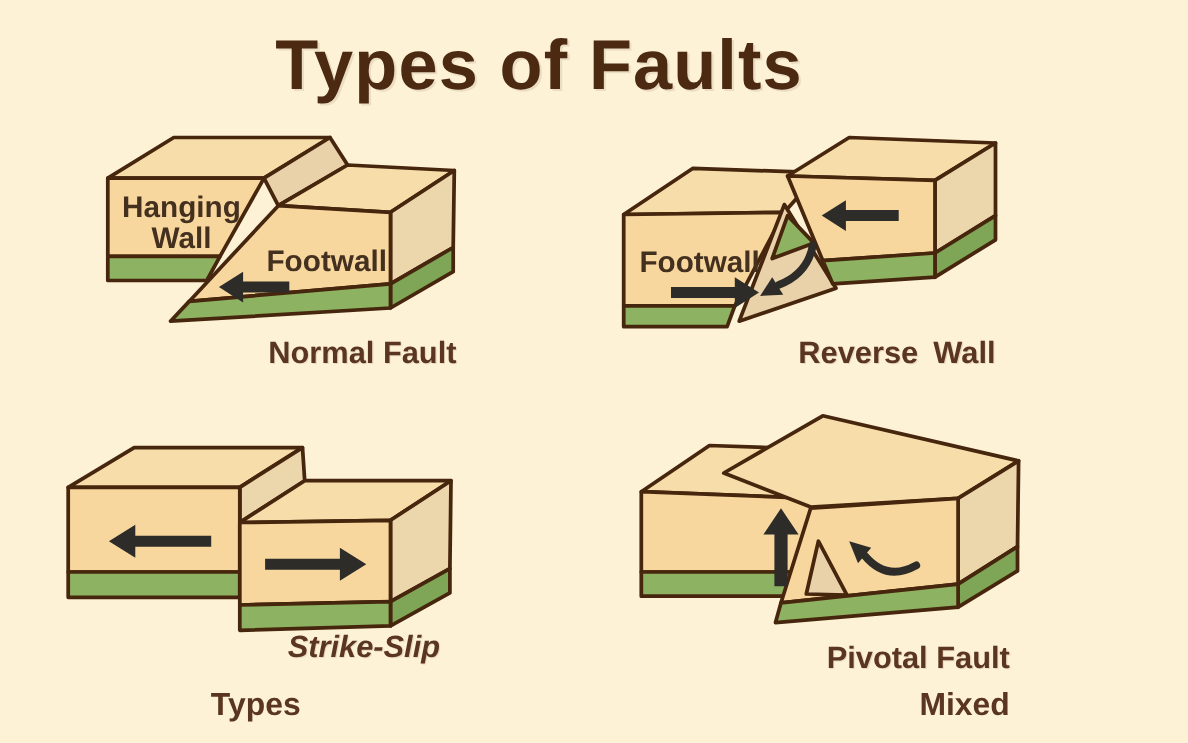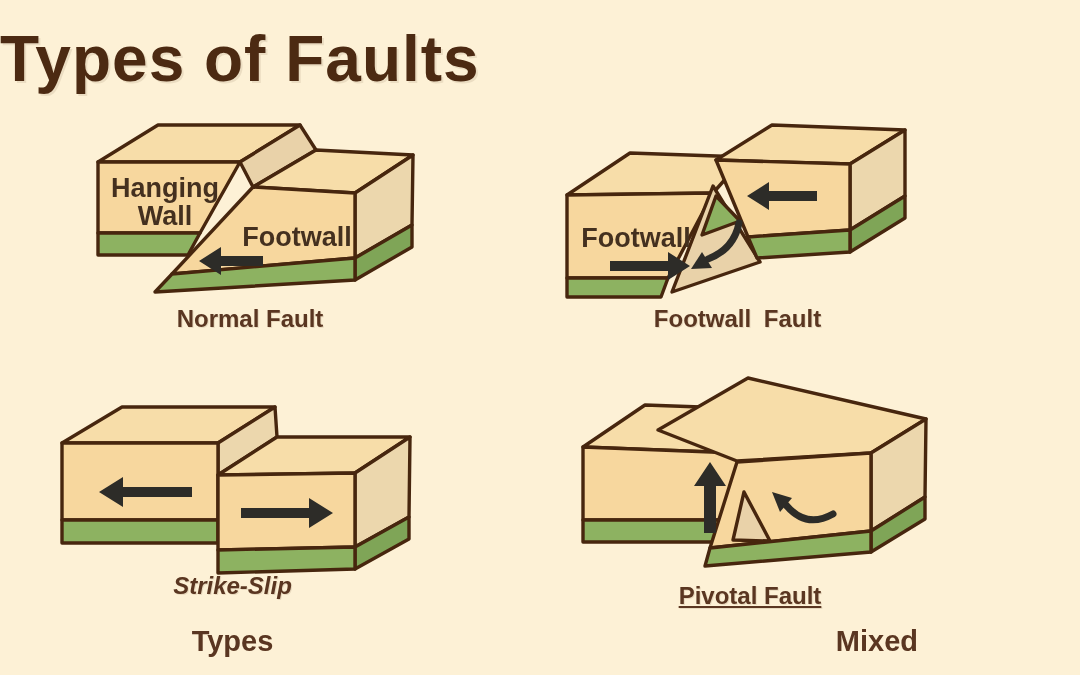--- a/index.html
+++ b/index.html
@@ -5,51 +5,51 @@
   :root{
     --bg:#fdf1d6; --block-front:#f7d79e; --block-top:#f7dda9; --block-side:#ecd7ad;
     --fault-face:#e9d2a9; --layer-green:#8db261; --layer-green-dark:#7fa557;
     --outline:#47260e; --arrow:#2d2c28; --title-text:#4c2a12; --caption-text:#5a3621; --label-text:#44301f;
   }
   *{margin:0;padding:0;box-sizing:border-box;}
   html,body{width:1080px;height:675px;overflow:hidden;}
   body{background:var(--bg);font-family:"Liberation Sans",sans-serif;position:relative;}
   .stage{position:absolute;inset:0;}
   .page-title{
-    position:absolute;left:0;top:22px;width:980px;
+    position:absolute;left:0;top:22px;width:980px;text-align:center;
     font-size:64px;font-weight:800;color:var(--title-text);letter-spacing:1px;
     text-shadow:2px 2px 0 rgba(80,50,20,0.10);
   }
   svg.canvas{position:absolute;left:0;top:0;}
   .ol{stroke:var(--outline);stroke-width:3.4;stroke-linejoin:round;}
   .f-front{fill:var(--block-front);}
   .f-top{fill:var(--block-top);}
   .f-side{fill:var(--block-side);}
   .f-fault{fill:var(--fault-face);}
   .g-front{fill:var(--layer-green);}
   .g-side{fill:var(--layer-green-dark);}
   .arrow{fill:var(--arrow);stroke:none;}
   .arrow-line{stroke:var(--arrow);stroke-width:7;fill:none;stroke-linecap:round;}
   text.blk-label{
     font-family:"Liberation Sans",sans-serif;font-weight:bold;font-size:27px;
     fill:var(--label-text);text-anchor:middle;
   }
   .caption{
-    position:absolute;text-align:center;font-weight:800;font-size:24px;
+    position:absolute;text-align:right;font-weight:800;font-size:28px;
     color:var(--caption-text);text-shadow:1px 1px 0 rgba(80,50,20,0.12);
   }
   .subcaption{
     position:absolute;text-align:center;font-weight:bold;font-size:29px;
     color:var(--caption-text);
   }
   .cap-normal{left:85px;top:305px;width:330px;}
   .cap-reverse{left:570px;top:305px;width:335px;word-spacing:6px;}
   .cap-strike{left:65px;top:572px;width:335px;font-style:italic;}
   .sub-strike{left:65px;top:625px;width:335px;}
-  .cap-pivotal{left:582px;top:582px;width:336px;text-decoration:underline;}
+  .cap-pivotal{left:582px;top:582px;width:336px;}
   .sub-pivotal{left:582px;top:625px;width:336px;text-align:right;}
 </style>
 </head>
 <body>
 
 <div class="stage">
 
   <div class="page-title">Types of Faults</div>
 
   <svg class="canvas" width="1080" height="675" viewBox="0 0 1080 675">
@@ -131,19 +131,19 @@
 
       <polygon class="arrow" points="710,462 694,486 704,486 704,533 716,533 716,486 726,486"></polygon>
       <g>
         <path class="arrow-line" d="M 833,514 Q 806,529 786,505"></path>
         <polygon class="arrow" points="772,492 792,498 780,512"></polygon>
       </g>
     </g>
   </svg>
 
   <div class="caption cap-normal">Normal Fault</div>
-  <div class="caption cap-reverse">Footwall Fault</div>
+  <div class="caption cap-reverse">Reverse Wall</div>
   <div class="caption cap-strike">Strike-Slip</div>
   <div class="subcaption sub-strike">Types</div>
   <div class="caption cap-pivotal">Pivotal Fault</div>
   <div class="subcaption sub-pivotal">Mixed</div>
 
 </div>
 
 </body></html>

